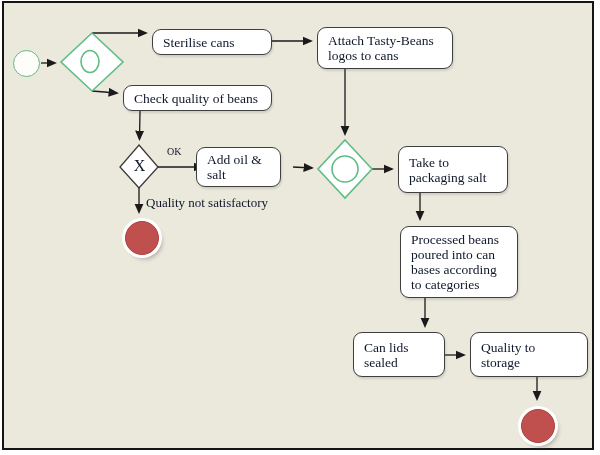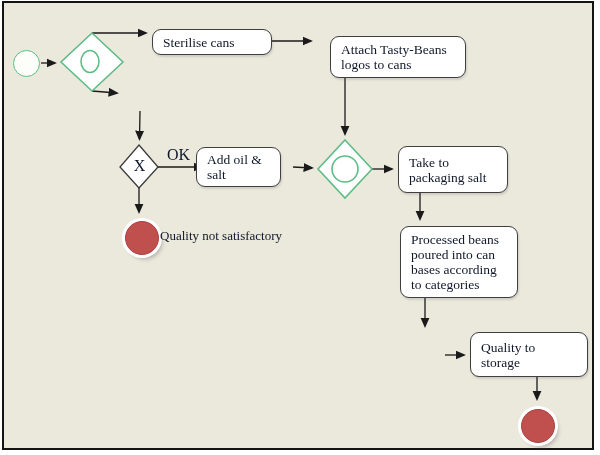--- a/index.html
+++ b/index.html
@@ -23,22 +23,22 @@
   .evt-start{
     position:absolute;box-sizing:border-box;width:27px;height:27px;border-radius:50%;
     background:#fdfdfa;border:1.6px solid #5ebd85;
   }
   .evt-end{
     position:absolute;width:32px;height:32px;border-radius:50%;
     background:#c0504d;border:1px solid #aa4340;
     box-shadow:0 0 0 3px #ffffff, 3px 4px 4px rgba(100,100,100,0.45);
   }
   .edge-label{position:absolute;white-space:nowrap;}
-  #label-ok{left:167px;top:146px;font-size:16px;}
-  #label-quality{left:160px;top:195px;font-size:13px;margin-top:33px;}
+  #label-ok{left:167px;top:146px;font-size:10px;}
+  #label-quality{left:146px;top:195px;font-size:13px;}
   #gateway-x-label{
     position:absolute;left:121px;top:157px;width:37px;text-align:center;
     font-size:16px;line-height:18px;
   }
 </style>
 </head>
 <body>
 
 <div id="stage">
   <div id="frame"></div>
@@ -83,35 +83,38 @@
   </svg>
 
   <div class="evt-start" style="left:13px;top:50px;"></div>
 
   <div class="evt-end" style="left:125px;top:221px;"></div>
 
   <div class="evt-end" style="left:521px;top:409px;"></div>
 
   <div class="task" style="left:152px;top:29px;width:120px;height:26px;">Sterilise cans</div>
 
-  <div class="task" style="left:317px;top:36px;width:136px;height:42px;margin-left:13px;">Attach Tasty-Beans
+  <div class="task" style="left:317px;top:27px;width:136px;height:42px;">Attach Tasty-Beans
 logos to cans</div>
 
+  <div class="task" style="left:123px;top:85px;width:149px;height:26px;">Check quality of beans</div>
 
   <div class="task" style="left:196px;top:147px;width:85px;height:40px;">Add oil &amp;
 salt</div>
 
   <div class="task" style="left:398px;top:146px;width:110px;height:47px;">Take to
 packaging salt</div>
 
   <div class="task" style="left:400px;top:226px;width:118px;height:72px;">Processed beans
 poured into can
 bases according
 to categories</div>
 
+  <div class="task" style="left:353px;top:332px;width:92px;height:45px;">Can lids
+sealed</div>
 
   <div class="task" style="left:470px;top:332px;width:118px;height:45px;">Quality to
 storage</div>
 
   <div id="gateway-x-label">X</div>
 
   <div class="edge-label" id="label-ok">OK</div>
 
   <div class="edge-label" id="label-quality">Quality not satisfactory</div>
 </div>

